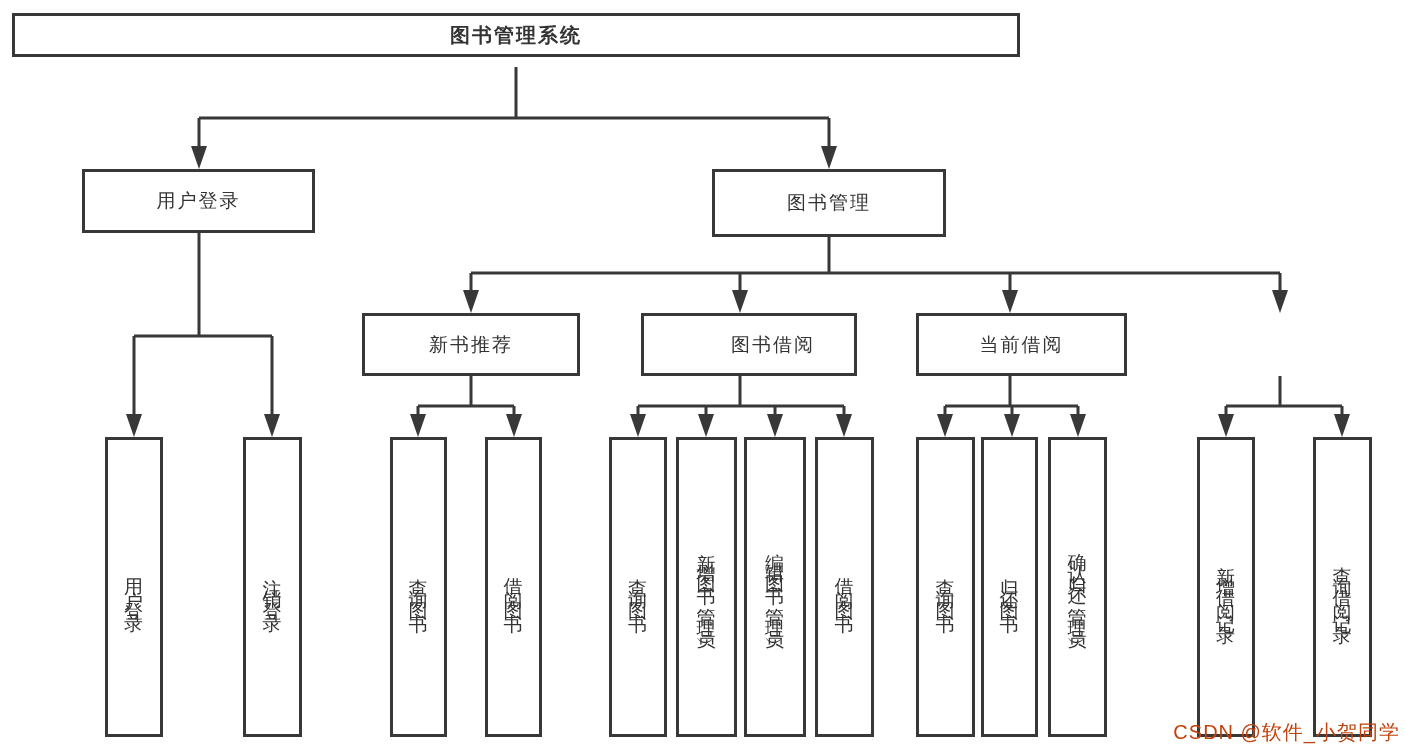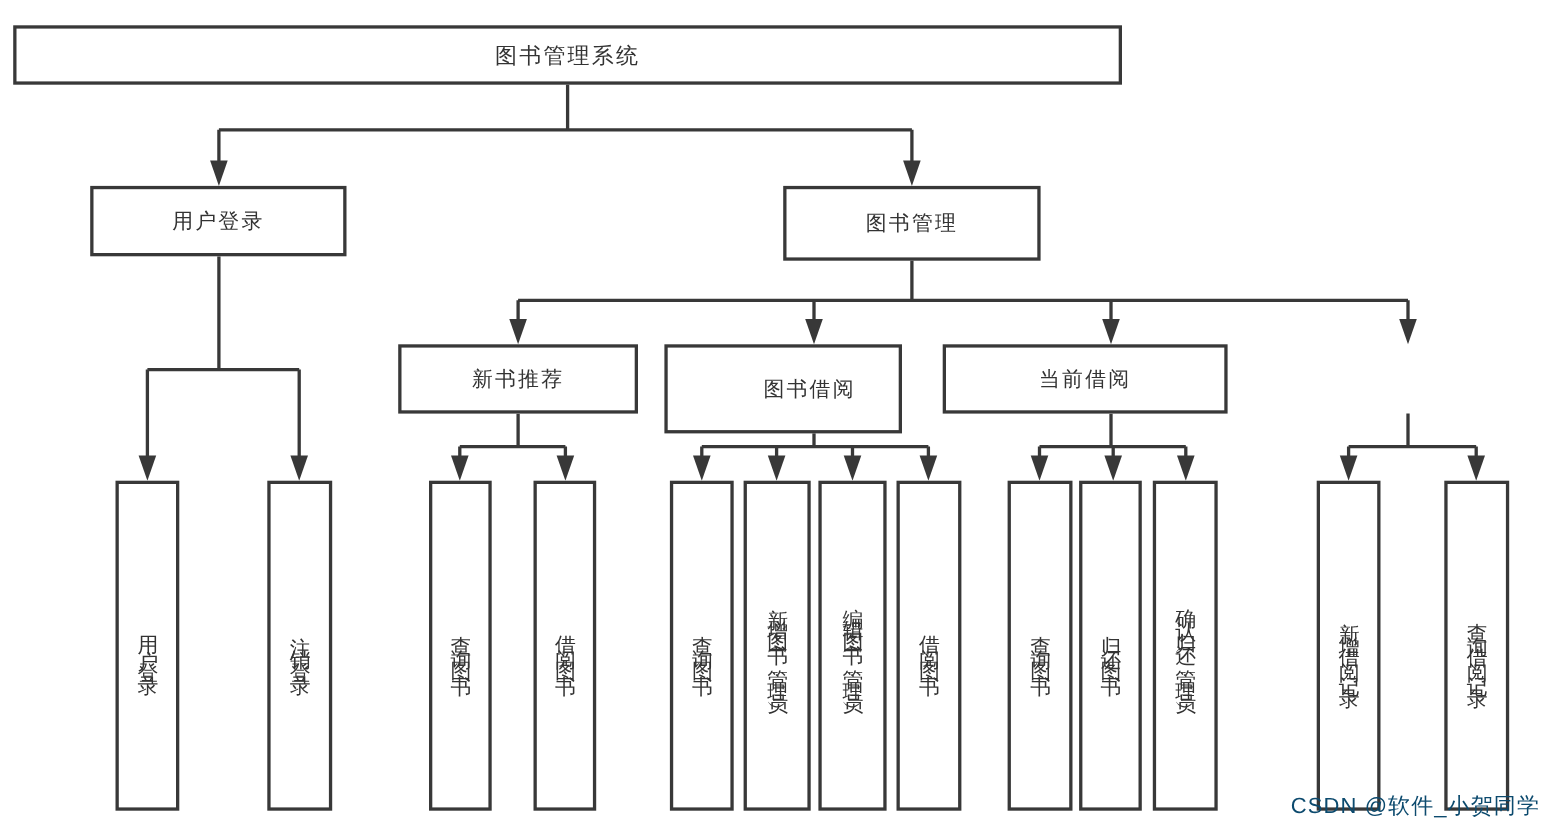--- a/index.html
+++ b/index.html
@@ -56,21 +56,21 @@
     font-size: 19px;
     letter-spacing: 12px;
     line-height: 1;
     white-space: nowrap;
   }
   .watermark {
     position: absolute;
     right: 5px;
     bottom: 1px;
     font-size: 20px;
-    color: #0c4a6e;
+    color: #c2410c;
     letter-spacing: 1px;
     z-index: 10;
     white-space: nowrap;
   }
 </style>
 </head>
 <body>
 
 <div id="stage">
 
@@ -96,38 +96,38 @@
     <polygon points="698,414 714,414 706,437"></polygon>
     <polygon points="767,414 783,414 775,437"></polygon>
     <polygon points="836,414 852,414 844,437"></polygon>
     <polygon points="937,414 953,414 945,437"></polygon>
     <polygon points="1004,414 1020,414 1012,437"></polygon>
     <polygon points="1070,414 1086,414 1078,437"></polygon>
     <polygon points="1218,414 1234,414 1226,437"></polygon>
     <polygon points="1334,414 1350,414 1342,437"></polygon>
   </svg>
 
-  <div class="box root-box" style="left:12px; top:23px; width:1008px; height:54px;">
+  <div class="box root-box" style="left:12px; top:13px; width:1008px; height:44px;font-weight:bold;">
     <span class="h-label">图书管理系统</span>
   </div>
 
   <div class="box" style="left:82px; top:169px; width:233px; height:64px;">
     <span class="h-label">用户登录</span>
   </div>
   <div class="box" style="left:712px; top:169px; width:234px; height:68px;">
     <span class="h-label">图书管理</span>
   </div>
 
   <div class="box" style="left:362px; top:313px; width:218px; height:63px;">
     <span class="h-label">新书推荐</span>
   </div>
-  <div class="box" style="left:604px; top:313px; width:216px; height:81px;padding-left:48px;">
+  <div class="box" style="left:641px; top:313px; width:216px; height:63px;padding-left:48px;">
     <span class="h-label">图书借阅</span>
   </div>
-  <div class="box" style="left:857px; top:313px; width:259px; height:63px;">
+  <div class="box" style="left:916px; top:313px; width:211px; height:63px;">
     <span class="h-label">当前借阅</span>
   </div>
 
   <div class="box leaf" style="left:105px; top:437px; width:58px; height:300px;">
     <span class="v-label">用户登录</span>
   </div>
   <div class="box leaf" style="left:243px; top:437px; width:59px; height:300px;">
     <span class="v-label">注销登录</span>
   </div>
 

